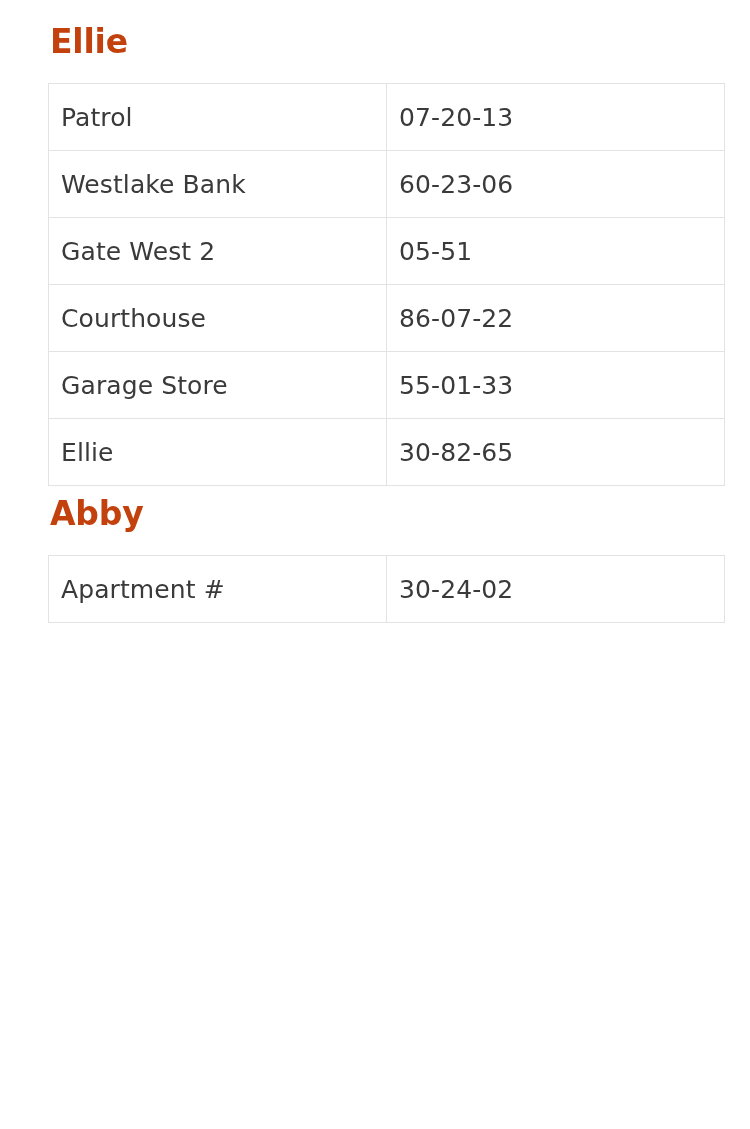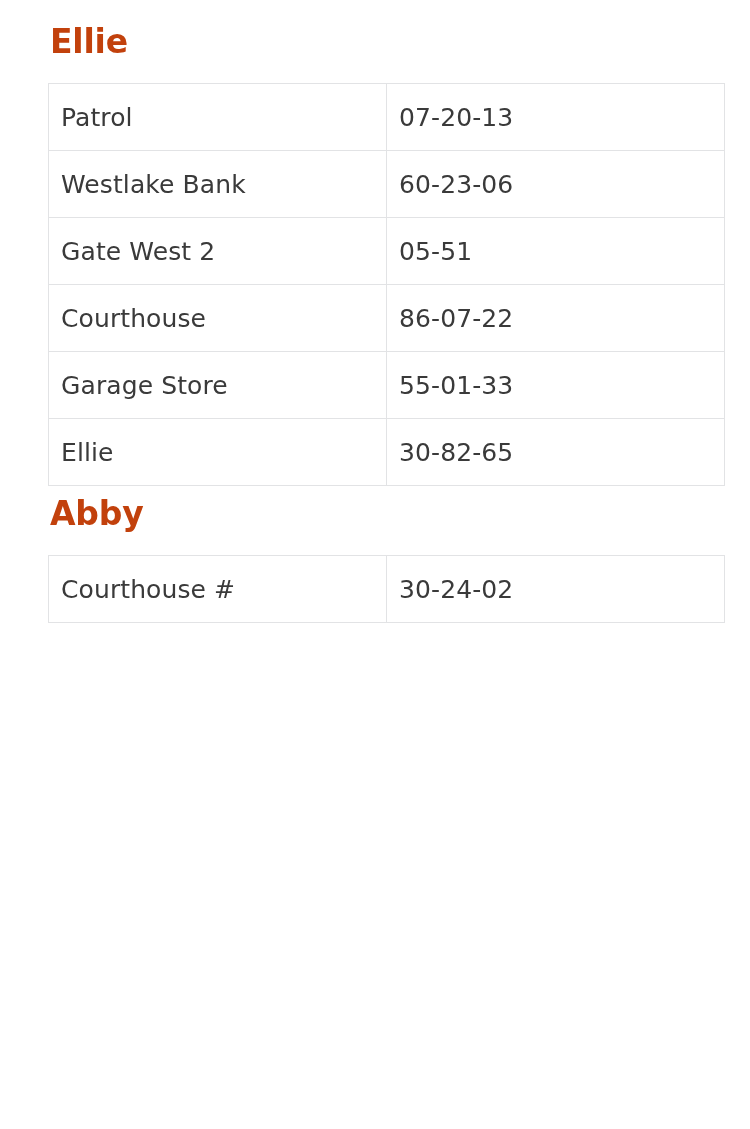--- a/index.html
+++ b/index.html
@@ -89,20 +89,20 @@
         </tr>
       </tbody>
     </table>
   </div>
 
   <div class="section">
     <div class="section-title">Abby</div>
     <table class="data-table">
       <tbody>
         <tr>
-          <td class="key-cell">Courthouse #</td>
+          <td class="key-cell">Apartment #</td>
           <td class="value-cell">30-24-02</td>
         </tr>
       </tbody>
     </table>
   </div>
 
 </div>
 
 </body></html>

